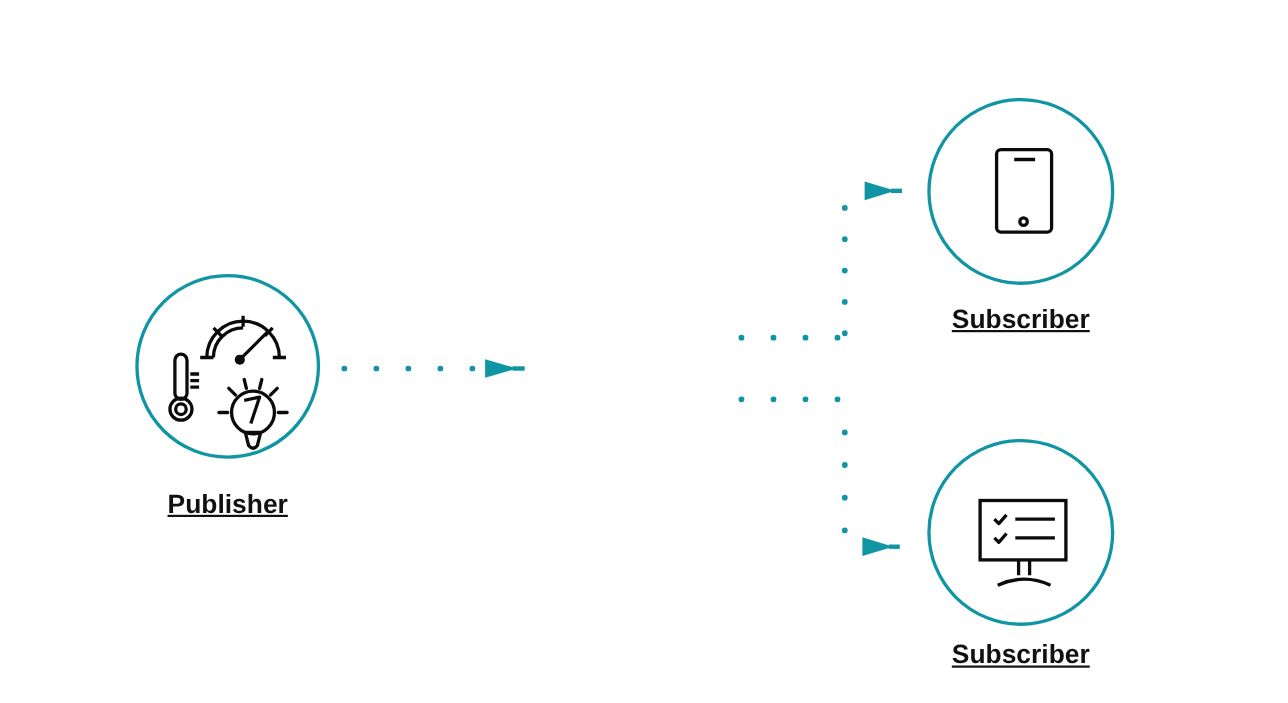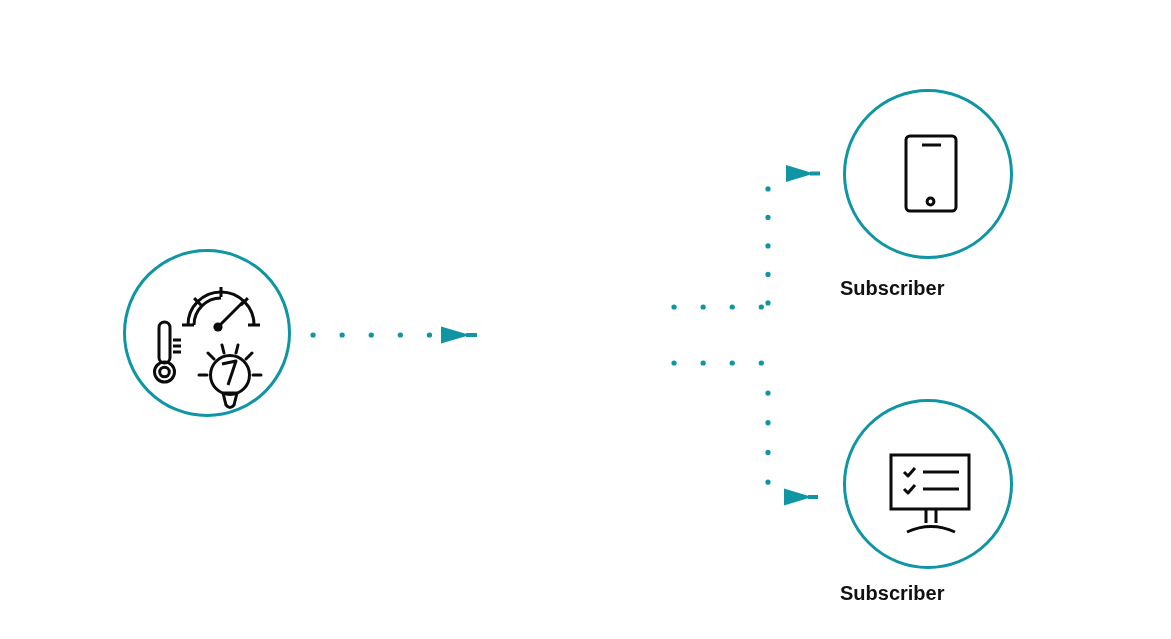--- a/index.html
+++ b/index.html
@@ -33,22 +33,22 @@
   #subscriber-bottom-circle{left:843px;top:399px;width:170px;height:170px;}
   .node-icon-svg{position:absolute;left:0;top:0;}
   .icon-stroke{stroke:var(--icon,#0b0b0b);fill:none;stroke-width:3;}
   .icon-fill{fill:var(--icon,#0b0b0b);stroke:none;}
   .broker-text{
     text-align:center;font-weight:700;font-size:27px;line-height:1.2;
     color:#161616;letter-spacing:0.2px;
   }
   .broker-text span{display:block;}
   .node-label{
-    position:absolute;
-    font-weight:700;font-size:20px;color:var(--label,#111);
+    position:absolute;text-align:center;
+    font-weight:700;font-size:24px;color:var(--label,#111);text-decoration:underline;
   }
   #publisher-label{left:123px;top:445px;width:168px;}
   #subscriber-top-label{left:840px;top:277px;width:176px;}
   #subscriber-bottom-label{left:840px;top:582px;width:176px;}
 </style>
 </head>
 <body>
 
 <div id="canvas">
 
@@ -96,20 +96,21 @@
 
       <g>
         <circle class="icon-stroke" cx="104" cy="123" r="19.5"></circle>
         <path class="icon-stroke" d="M96 112 L110 109 L102 133" stroke-width="2.4" stroke-linejoin="round"></path>
         <path class="icon-stroke" d="M97 141 H111" stroke-width="2.4"></path>
         <path class="icon-stroke" d="M97 141 L100 153 Q104 158 108 153 L111 141" stroke-width="2.6"></path>
         <path class="icon-stroke" stroke-width="2.6" stroke-linecap="round" d="M73 123 H81 M127 123 H135 M88 107 L82 101 M120 107 L126 101 M98 101 L96 93 M110 101 L112 93"></path>
       </g>
     </svg>
   </div>
+  <div class="node-label" id="publisher-label">Publisher</div>
 
 
   <div class="circle-node ring" id="subscriber-top-circle">
     <svg class="node-icon-svg" width="170" height="170" viewBox="0 0 170 170">
       <rect class="icon-stroke" x="60" y="44" width="50" height="75" rx="4" stroke-width="3.2"></rect>
       <line class="icon-stroke" x1="76" y1="53" x2="95" y2="53" stroke-width="4.6"></line>
       <circle class="icon-stroke" cx="84.5" cy="109.5" r="3.4" stroke-width="2.6"></circle>
     </svg>
   </div>
   <div class="node-label" id="subscriber-top-label">Subscriber</div>

